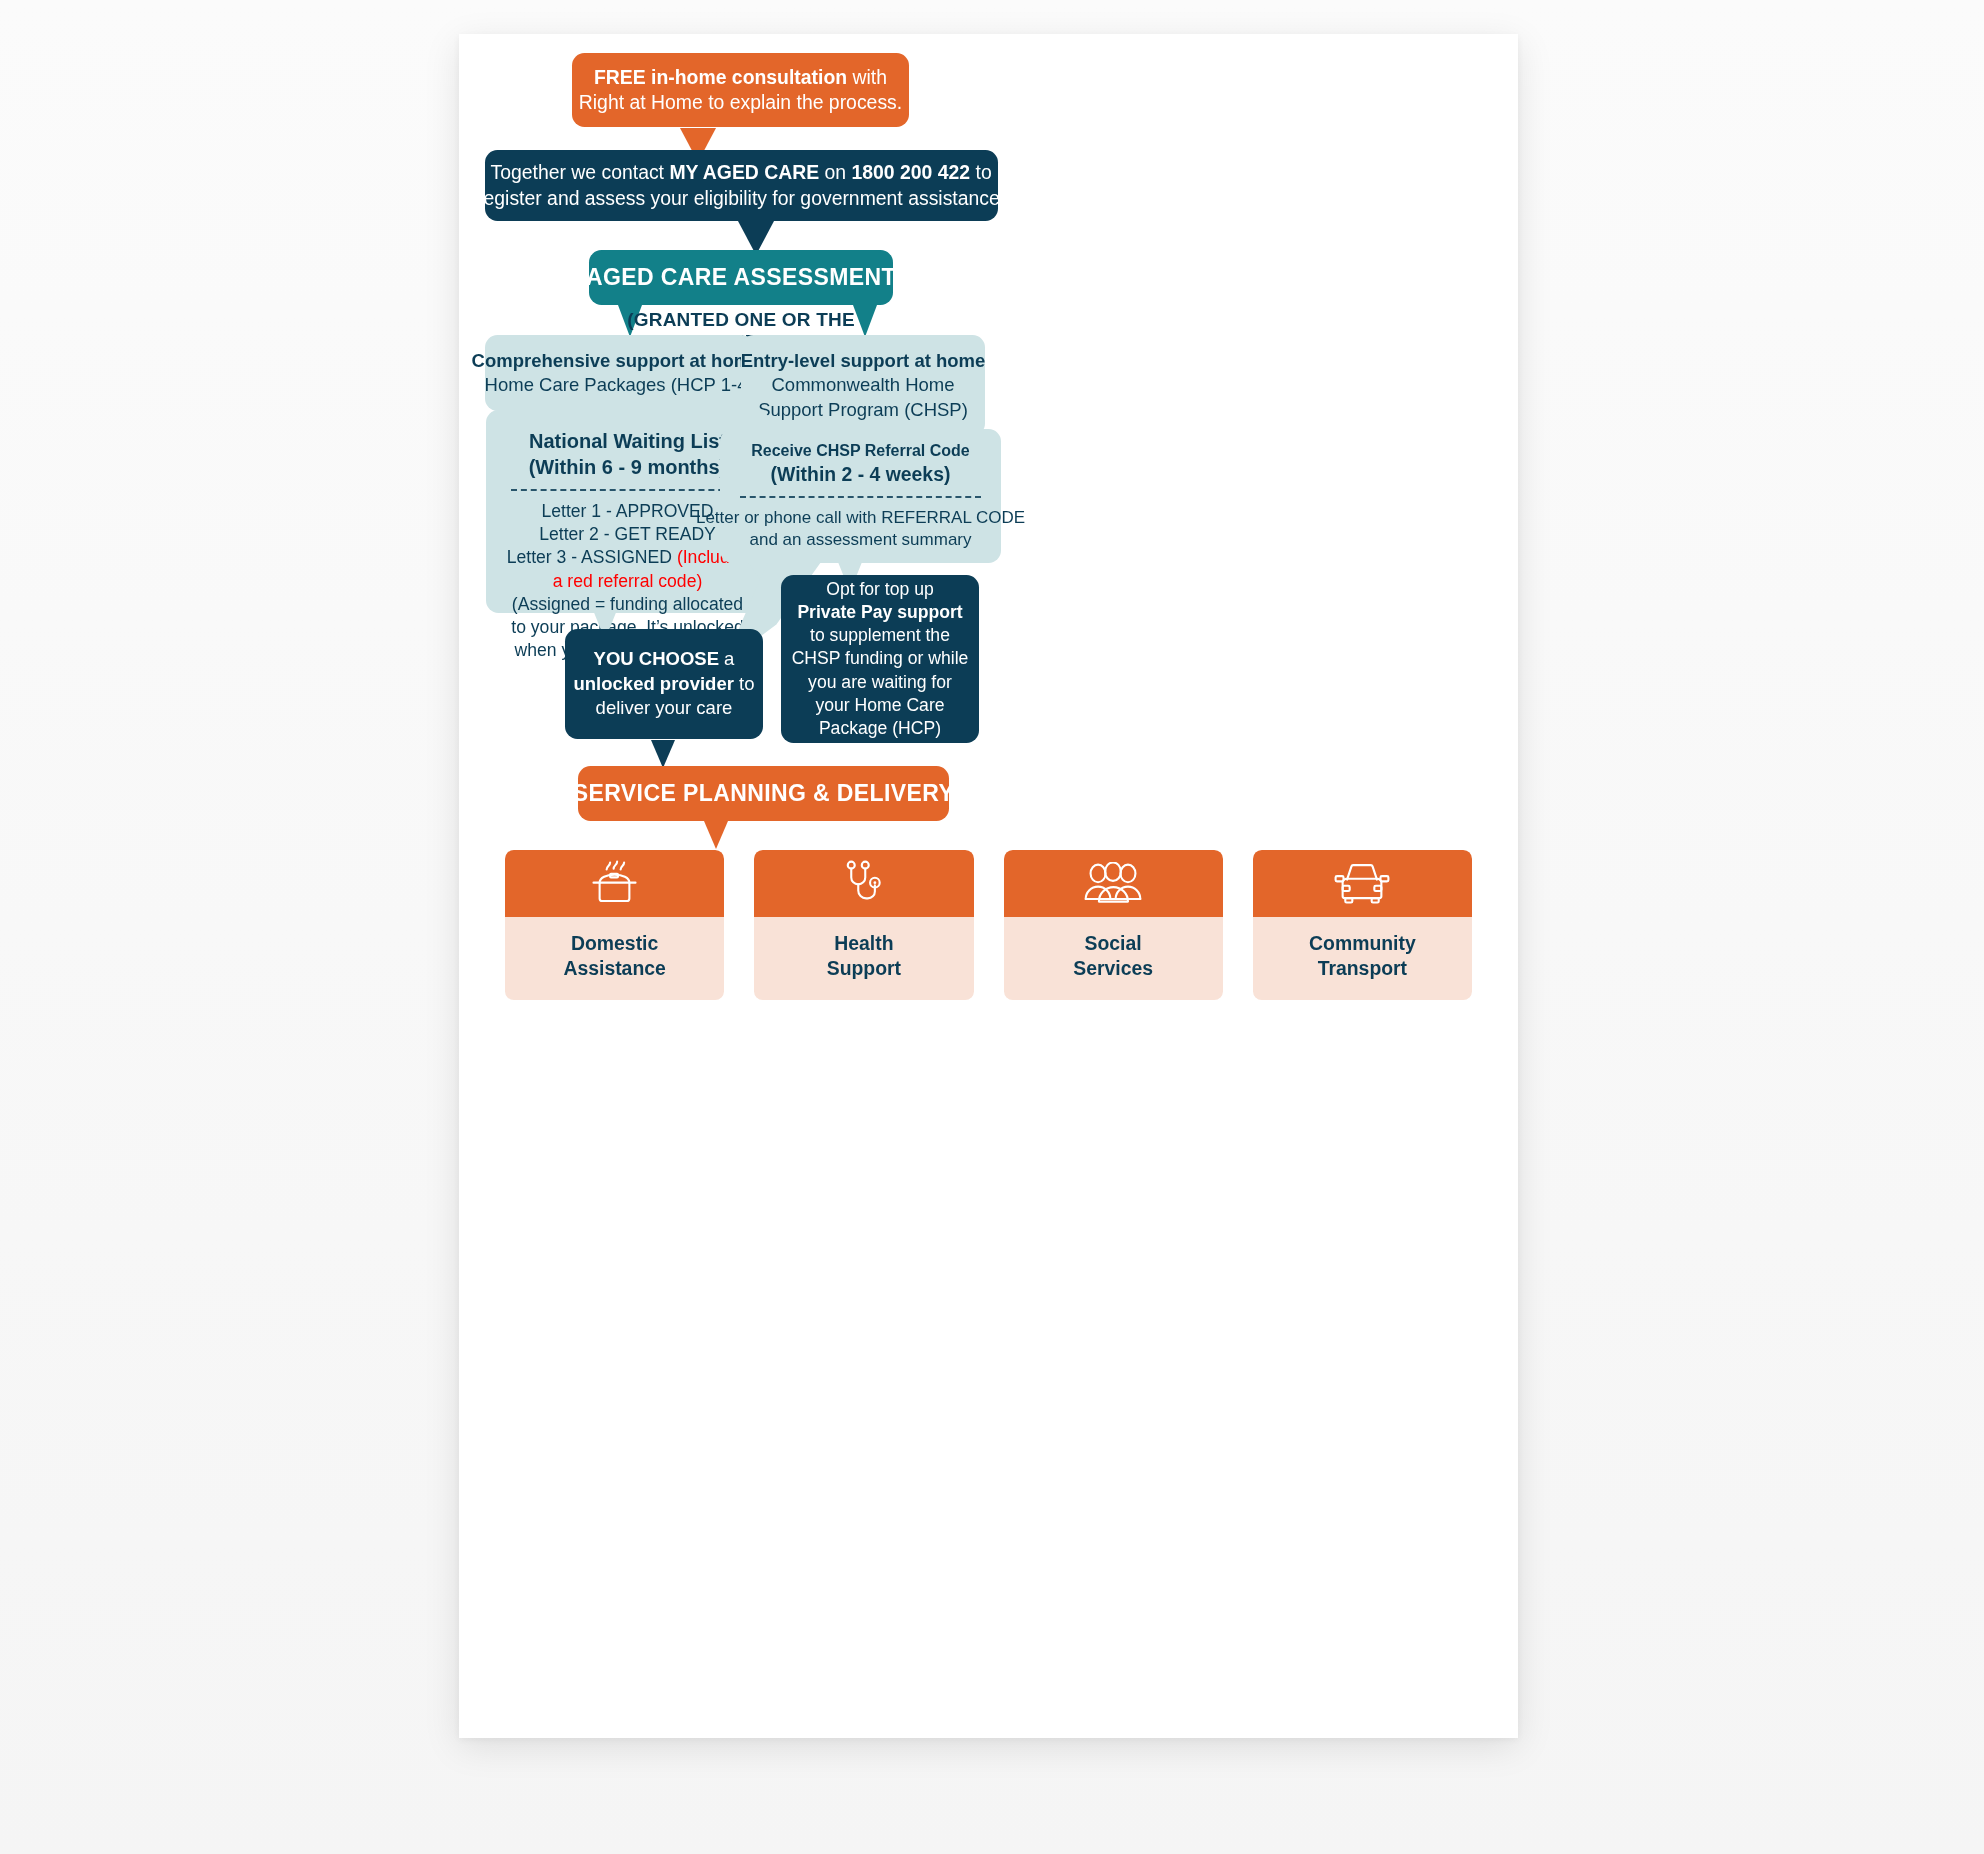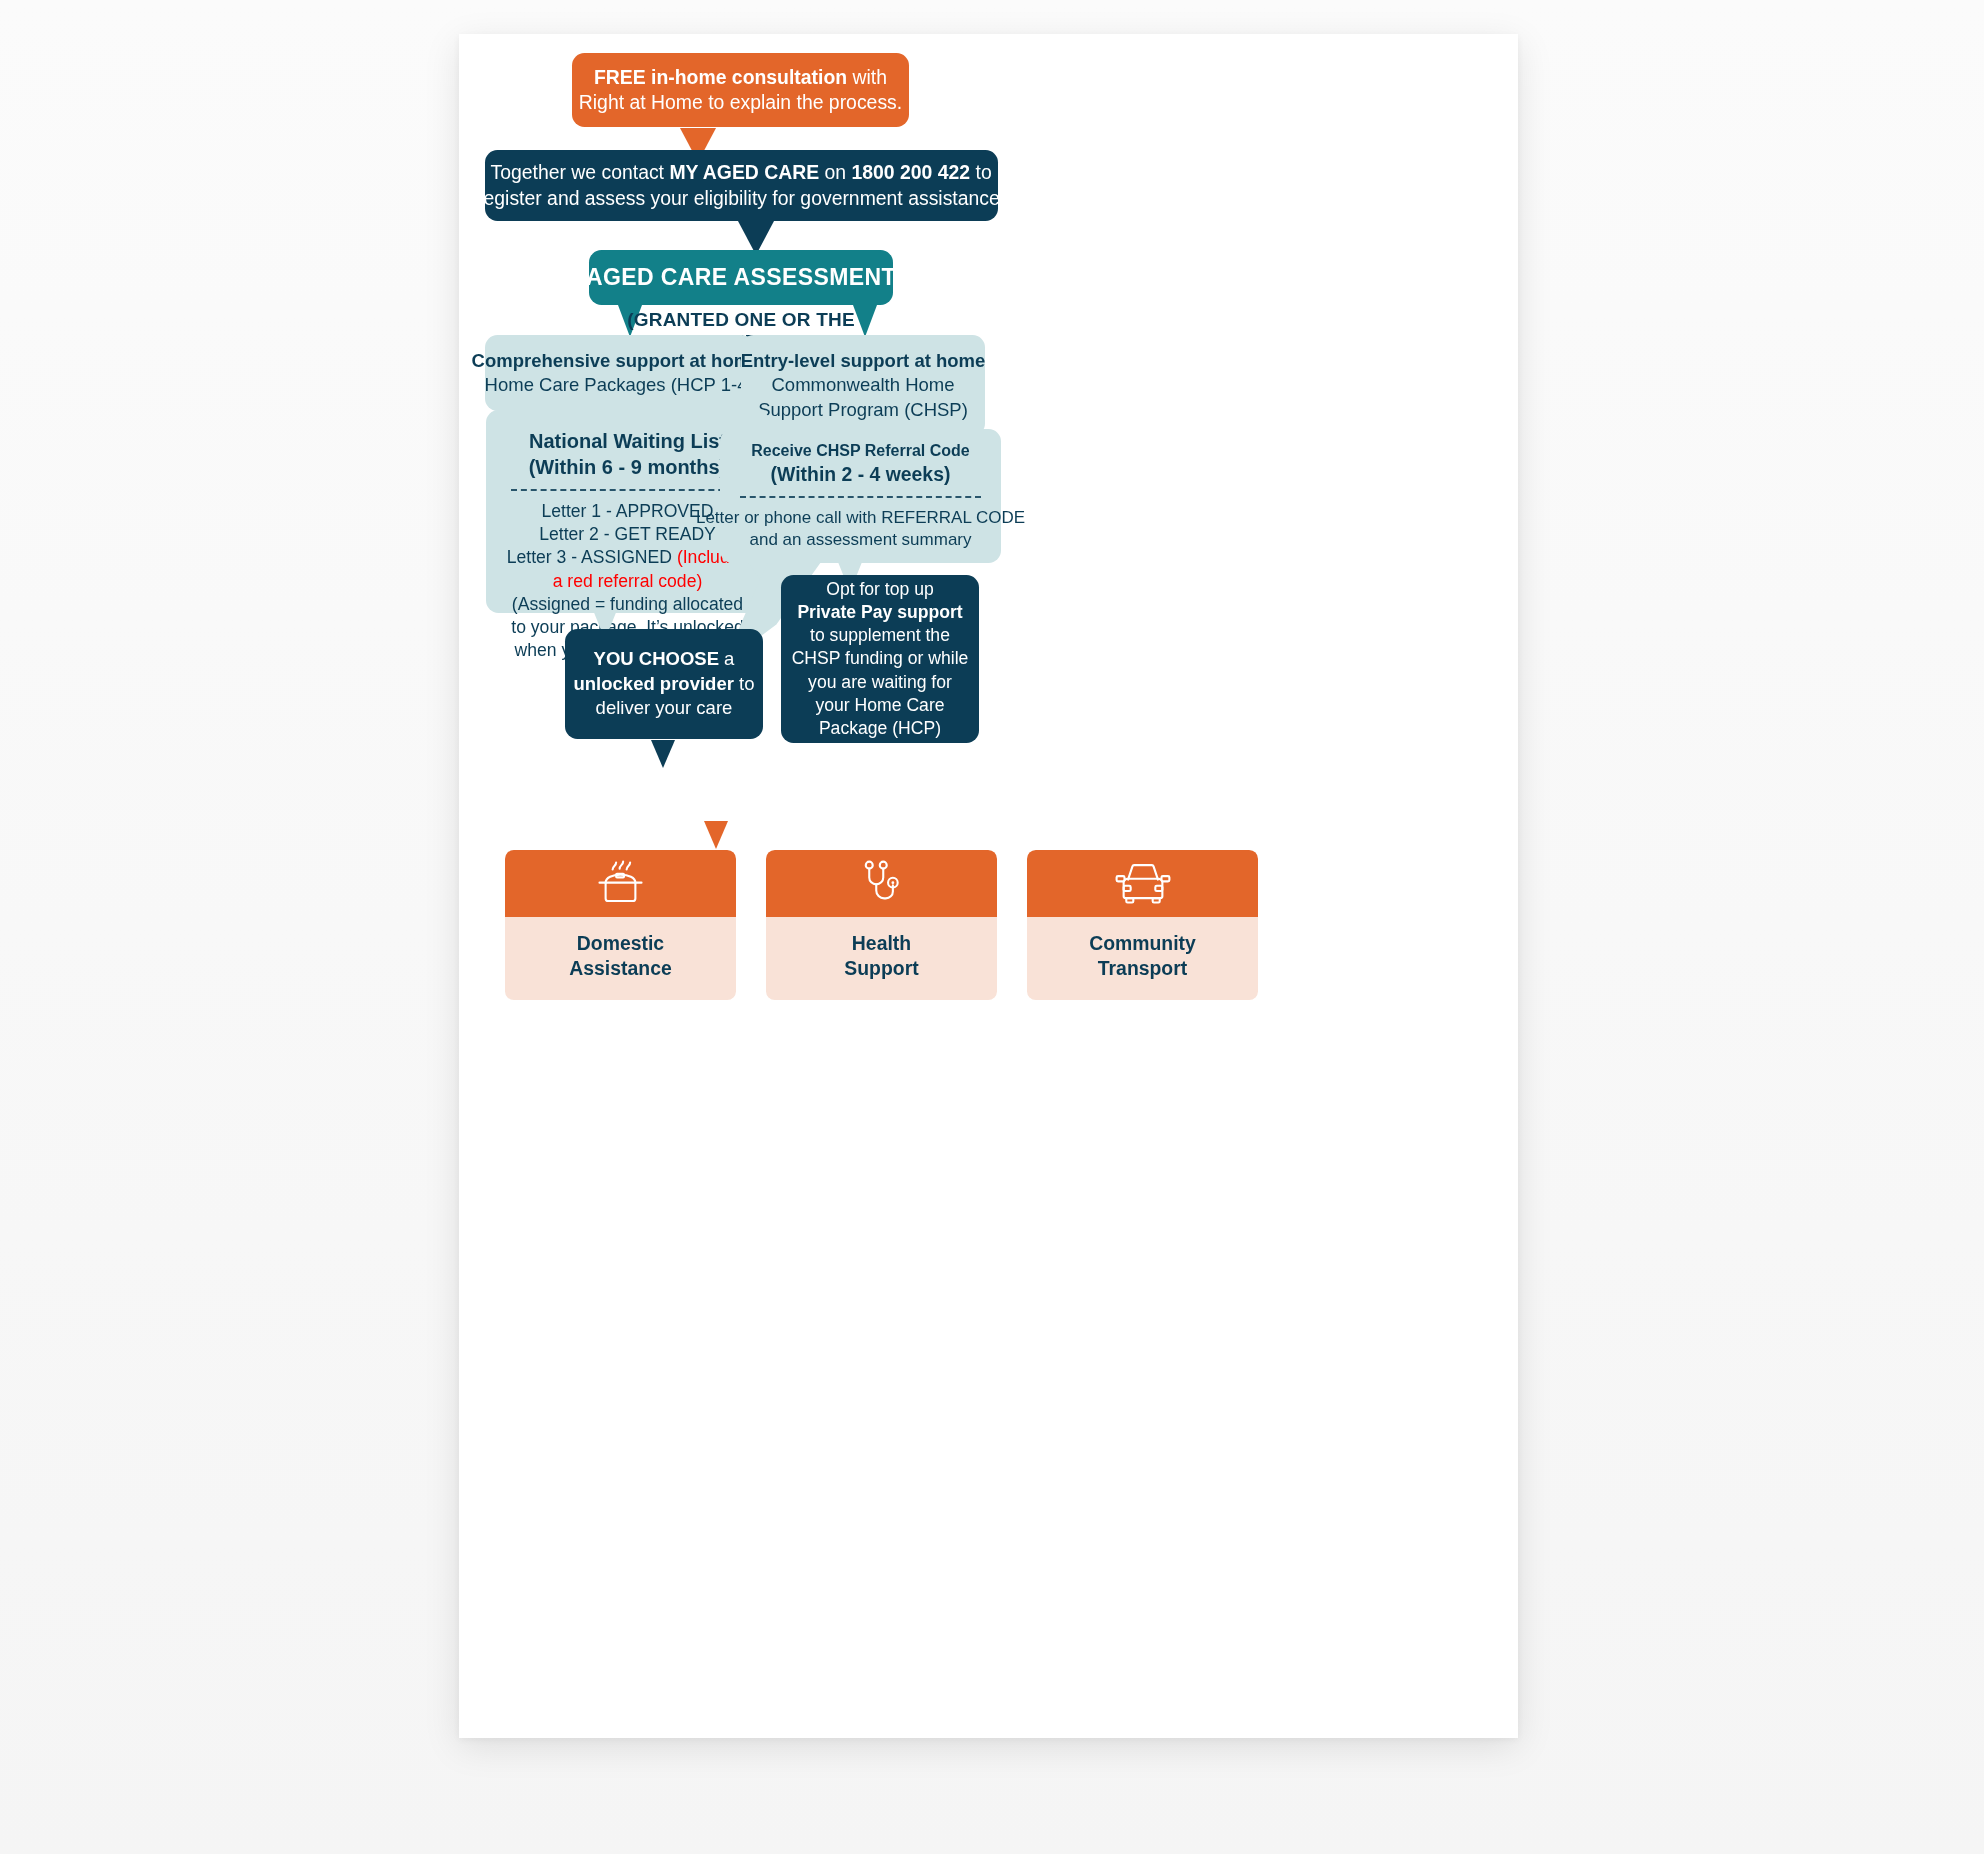--- a/index.html
+++ b/index.html
@@ -195,20 +195,23 @@
       <div class="bubble navy" style="left:322px; top:541px; width:198px; height:168px; font-size:17.6px;">
         <span class="ln">Opt for top up</span>
         <span class="ln b">Private Pay support</span>
         <span class="ln">to supplement the</span>
         <span class="ln">CHSP funding or while</span>
         <span class="ln">you are waiting for</span>
         <span class="ln">your Home Care</span>
         <span class="ln">Package (HCP)</span>
       </div>
 
+      <div class="bubble orange" style="left:119px; top:732px; width:371px; height:55px; font-size:23px; font-weight:bold; letter-spacing:0.4px;">
+        <span class="ln">SERVICE PLANNING &amp; DELIVERY</span>
+      </div>
       <div class="tail tail-orange tail-sm" style="left:245px; top:787px; border-top-width:28px;"></div>
 
       <div id="services" style="top:816px;">
 
         <div class="svc">
           <div class="svc-ico">
             <svg width="55" height="49" viewBox="0 0 62 56" fill="none" stroke="#ffffff" stroke-width="2.4" stroke-linecap="round" stroke-linejoin="round">
               <path d="M22 12 c0-4 4-4 4-8"></path>
               <path d="M30 11 c0-4 4-4 4-8"></path>
               <path d="M38 12 c0-4 4-4 4-8"></path>
@@ -234,20 +237,37 @@
               <circle cx="42" cy="27" r="5.5"></circle>
               <circle cx="42" cy="27" r="1.6" fill="#ffffff" stroke="none"></circle>
             </svg>
           </div>
           <div class="svc-lbl">
             <span class="ln">Health</span>
             <span class="ln">Support</span>
           </div>
         </div>
 
+        <div class="svc">
+          <div class="svc-ico">
+            <svg width="62" height="44" viewBox="0 0 70 50" fill="none" stroke="#ffffff" stroke-width="2.4" stroke-linecap="round" stroke-linejoin="round">
+              <ellipse cx="18" cy="13" rx="8.5" ry="10"></ellipse>
+              <ellipse cx="35" cy="11" rx="9" ry="10.5"></ellipse>
+              <ellipse cx="52" cy="13" rx="8.5" ry="10"></ellipse>
+              <path d="M4 42 a14 14 0 0 1 28 0"></path>
+              <path d="M38 42 a14 14 0 0 1 28 0"></path>
+              <path d="M19 45 a16.5 16.5 0 0 1 33 0 z"></path>
+              <line x1="4" y1="42" x2="66" y2="42"></line>
+            </svg>
+          </div>
+          <div class="svc-lbl">
+            <span class="ln">Social</span>
+            <span class="ln">Services</span>
+          </div>
+        </div>
 
         <div class="svc">
           <div class="svc-ico">
             <svg width="62" height="44" viewBox="0 0 70 50" fill="none" stroke="#ffffff" stroke-width="2.4" stroke-linecap="round" stroke-linejoin="round">
               <path d="M18 20 L23 5 a2 2 0 0 1 2-1.4 h20 a2 2 0 0 1 2 1.4 L52 20"></path>
               <path d="M13 23 a5 5 0 0 1 5-4 h34 a5 5 0 0 1 5 4 v16 a2 2 0 0 1-2 2 h-40 a2 2 0 0 1-2-2 z"></path>
               <rect x="5" y="16" width="9" height="6" rx="1.6"></rect>
               <rect x="56" y="16" width="9" height="6" rx="1.6"></rect>
               <rect x="13" y="27" width="8" height="6" rx="1.6"></rect>
               <rect x="49" y="27" width="8" height="6" rx="1.6"></rect>

